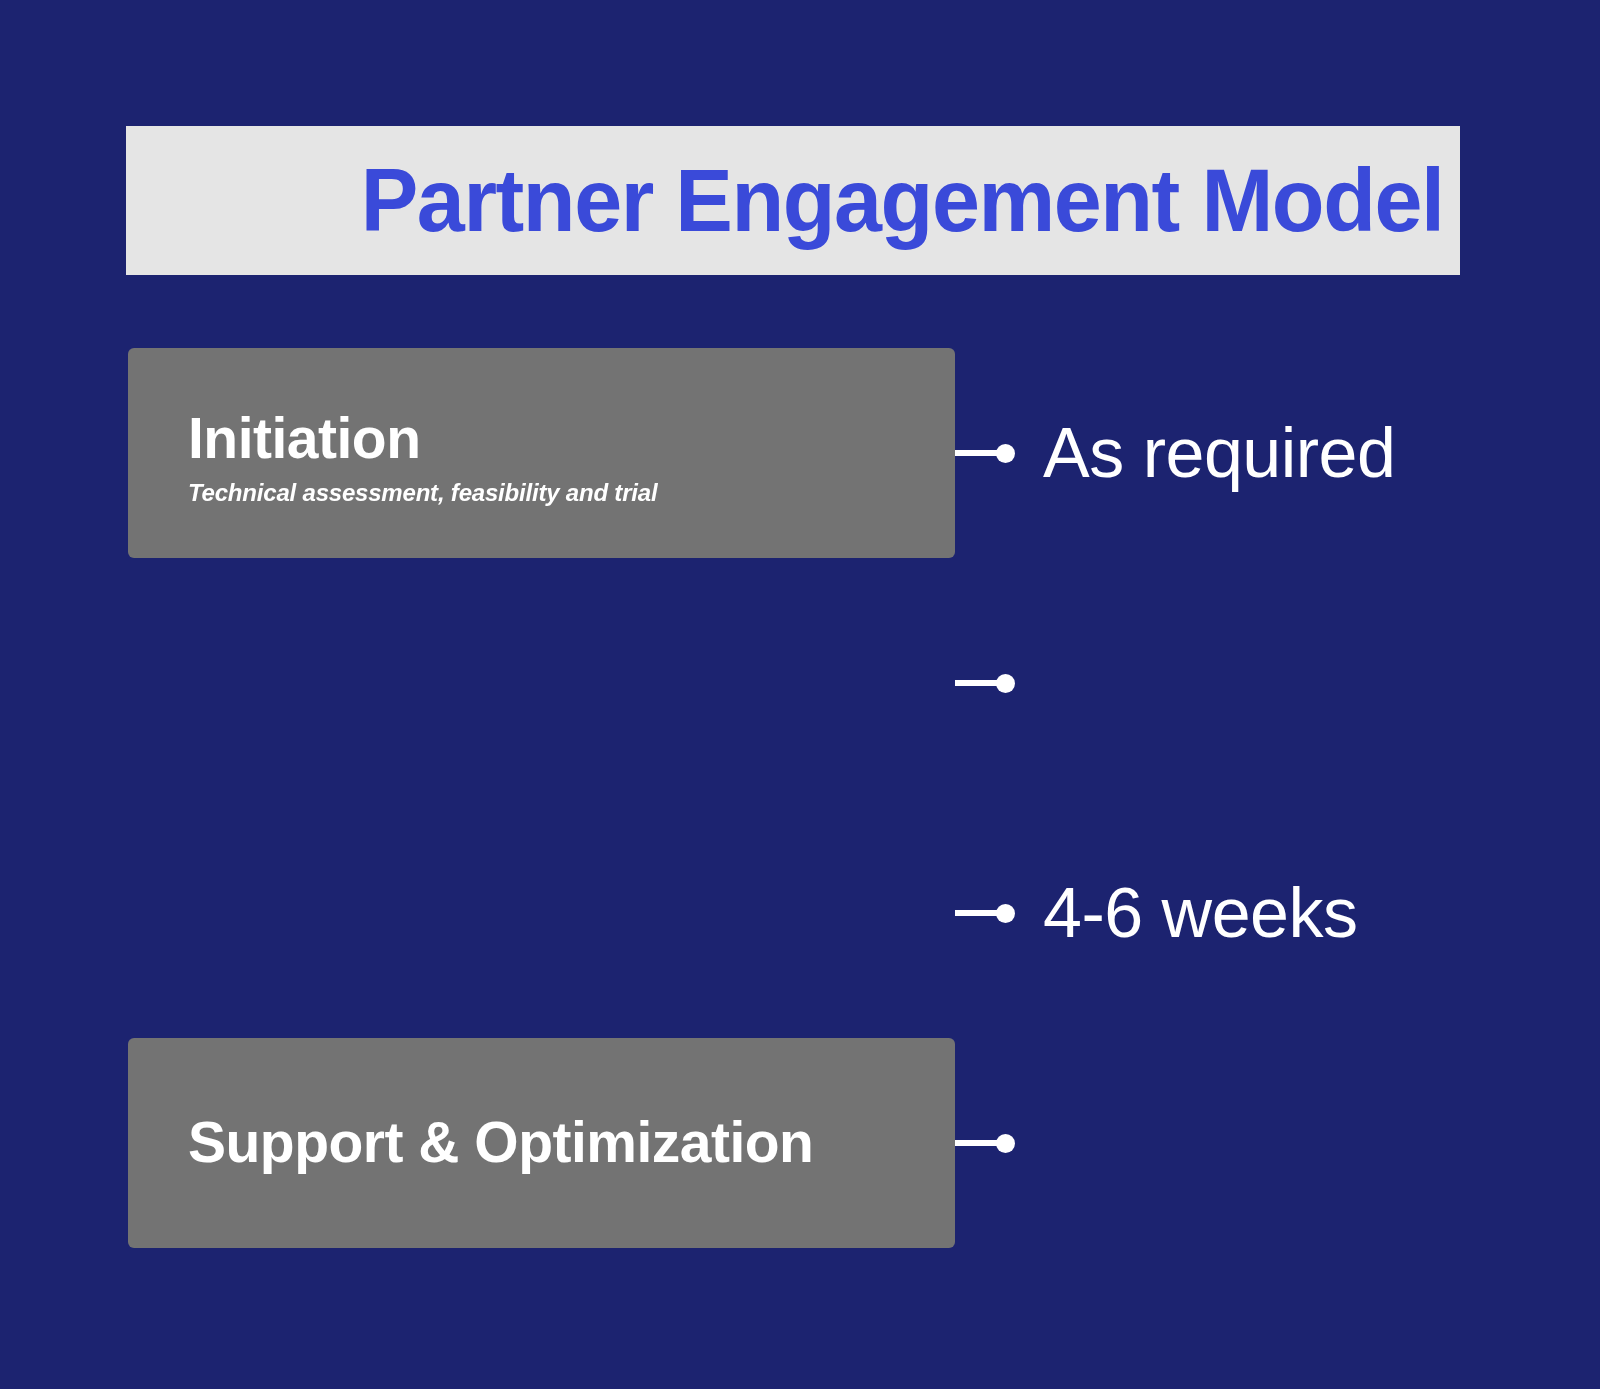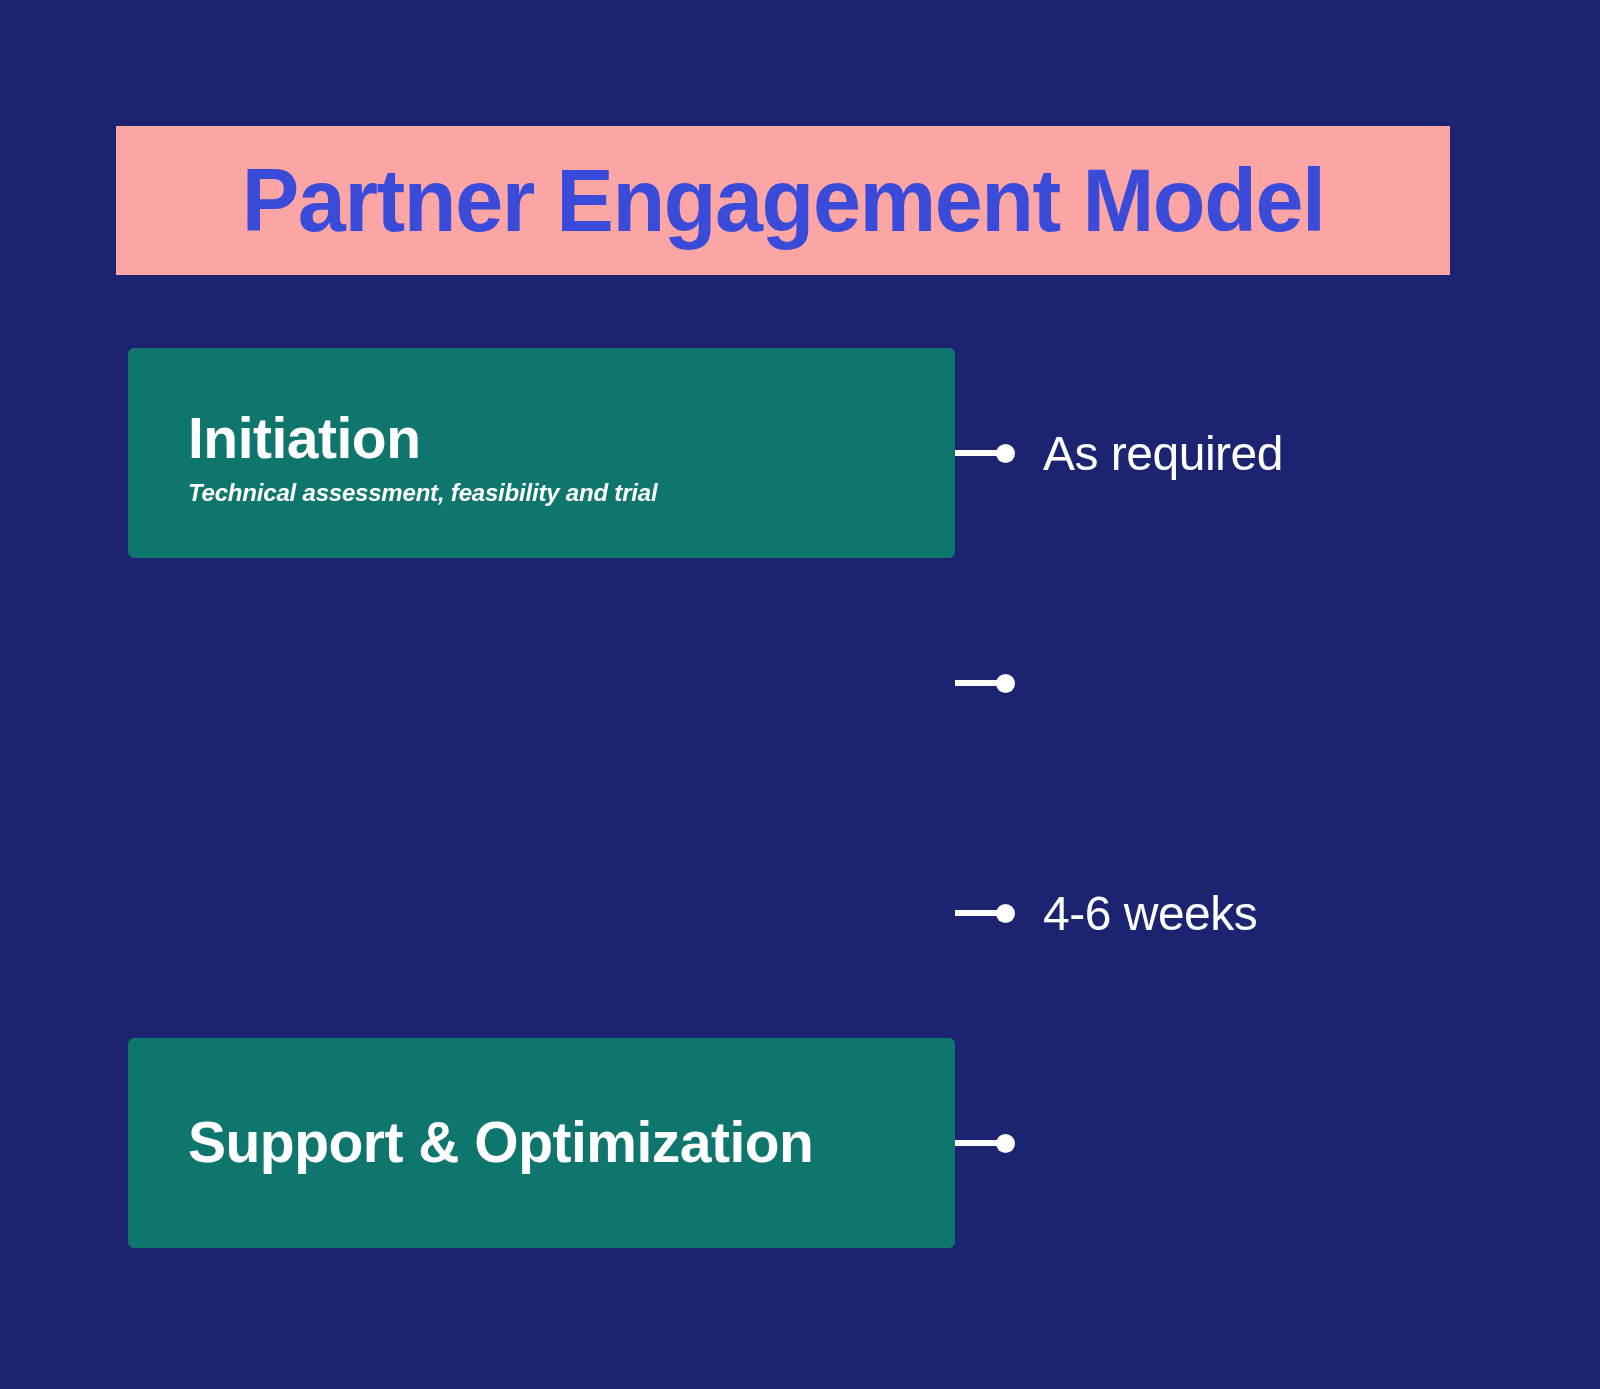--- a/index.html
+++ b/index.html
@@ -16,28 +16,28 @@
   }
 
   .canvas {
     position: absolute;
     inset: 0;
   }
 
   
   .title-bar {
     position: absolute;
-    left: 116px;
+    left: 126px;
     top: 126px;
     width: 1334px;
     height: 149px;
-    background: #fca5a5;
+    background: #e5e5e5;
     display: flex;
     align-items: center;
-    justify-content: center;
+    justify-content: flex-end;
   }
   .title-text {
     color: #3a4ad9;
     font-family: "Liberation Sans", sans-serif;
     font-size: 89px;
     font-weight: bold;
     letter-spacing: -1.5px;
     line-height: 1;
     white-space: nowrap;
     transform: scaleX(0.97);
@@ -57,21 +57,21 @@
     margin-bottom: 20px;
   }
   .row:last-child { margin-bottom: 0; }
 
   .stage-box {
     position: absolute;
     left: 128px;
     top: 0;
     width: 827px;
     height: 210px;
-    background: #0f766e;
+    background: #737373;
     border-radius: 6px;
     box-sizing: border-box;
     padding: 0 0 0 60px;
     display: flex;
     flex-direction: column;
     justify-content: center;
   }
   .stage-title {
     color: #ffffff;
     font-size: 57px;
@@ -120,21 +120,21 @@
 
   
   .duration {
     position: absolute;
     left: 1043px;
     top: 0;
     height: 210px;
     display: flex;
     align-items: center;
     color: #ffffff;
-    font-size: 48px;
+    font-size: 70px;
     font-weight: normal;
     letter-spacing: -0.5px;
     white-space: nowrap;
   }
 </style>
 </head>
 <body>
 
 <div class="canvas">
 

